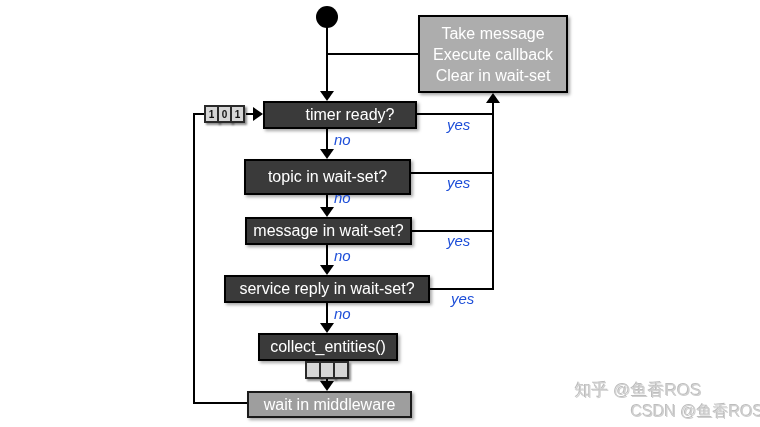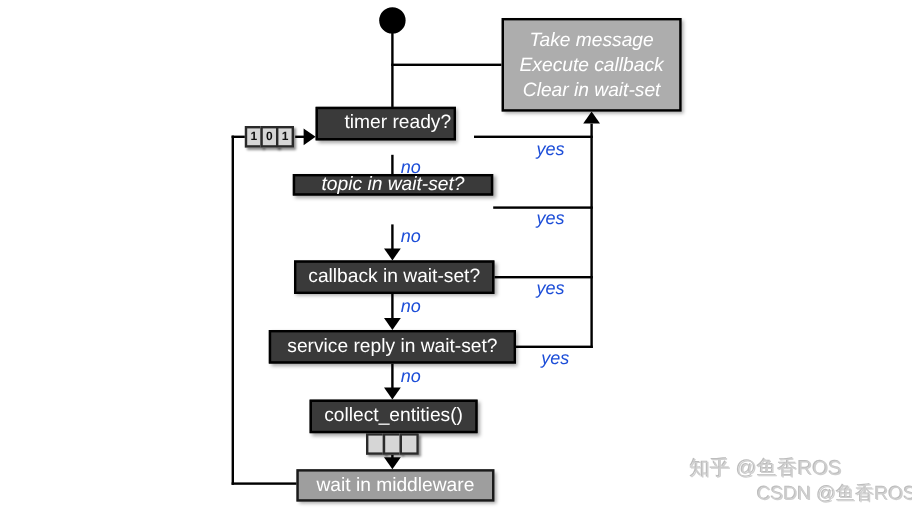--- a/index.html
+++ b/index.html
@@ -130,31 +130,31 @@
     <div class="cell bit-cell">0</div>
     <div class="cell bit-cell">1</div>
   </div>
 
   <div class="cells" style="left:305px; top:361px;">
     <div class="cell empty-cell"></div>
     <div class="cell empty-cell"></div>
     <div class="cell empty-cell"></div>
   </div>
 
-  <div class="node gray-box" style="left:418px; top:15px; width:150px; height:78px;font-style:italic;">
+  <div class="node gray-box" style="left:418px; top:15px; width:150px; height:78px;">
     <div>Take message</div>
     <div>Execute callback</div>
     <div>Clear in wait-set</div>
   </div>
 
-  <div class="node dark-box" style="left:263px; top:89px; width:117px; height:28px;padding-left:20px;">timer ready?</div>
+  <div class="node dark-box" style="left:263px; top:101px; width:154px; height:28px;padding-left:20px;">timer ready?</div>
 
-  <div class="node dark-box" style="left:244px; top:145px; width:167px; height:18px;font-style:italic;">topic in wait-set?</div>
+  <div class="node dark-box" style="left:244px; top:159px; width:167px; height:36px;">topic in wait-set?</div>
 
-  <div class="node dark-box" style="left:245px; top:217px; width:167px; height:28px;">callback in wait-set?</div>
+  <div class="node dark-box" style="left:245px; top:217px; width:167px; height:28px;">message in wait-set?</div>
 
   <div class="node dark-box" style="left:224px; top:275px; width:206px; height:28px;">service reply in wait-set?</div>
 
   <div class="node dark-box" style="left:258px; top:333px; width:140px; height:28px;text-align:right;">collect_entities()</div>
 
   <div class="node wait-box" style="left:247px; top:391px; width:165px; height:27px;">wait in middleware</div>
 
   <span class="edge-label" style="left:334px; top:131px;">no</span>
   <span class="edge-label" style="left:334px; top:189px;">no</span>
   <span class="edge-label" style="left:334px; top:247px;">no</span>

